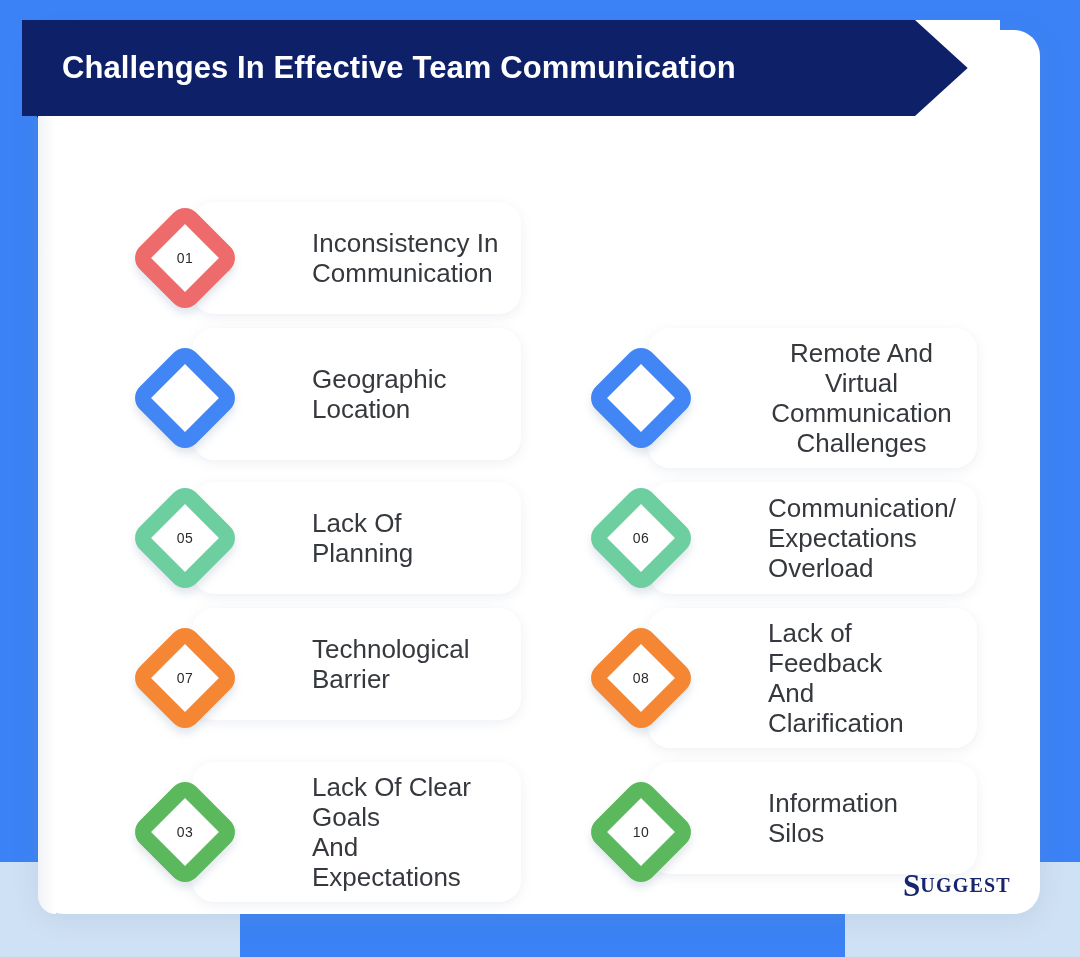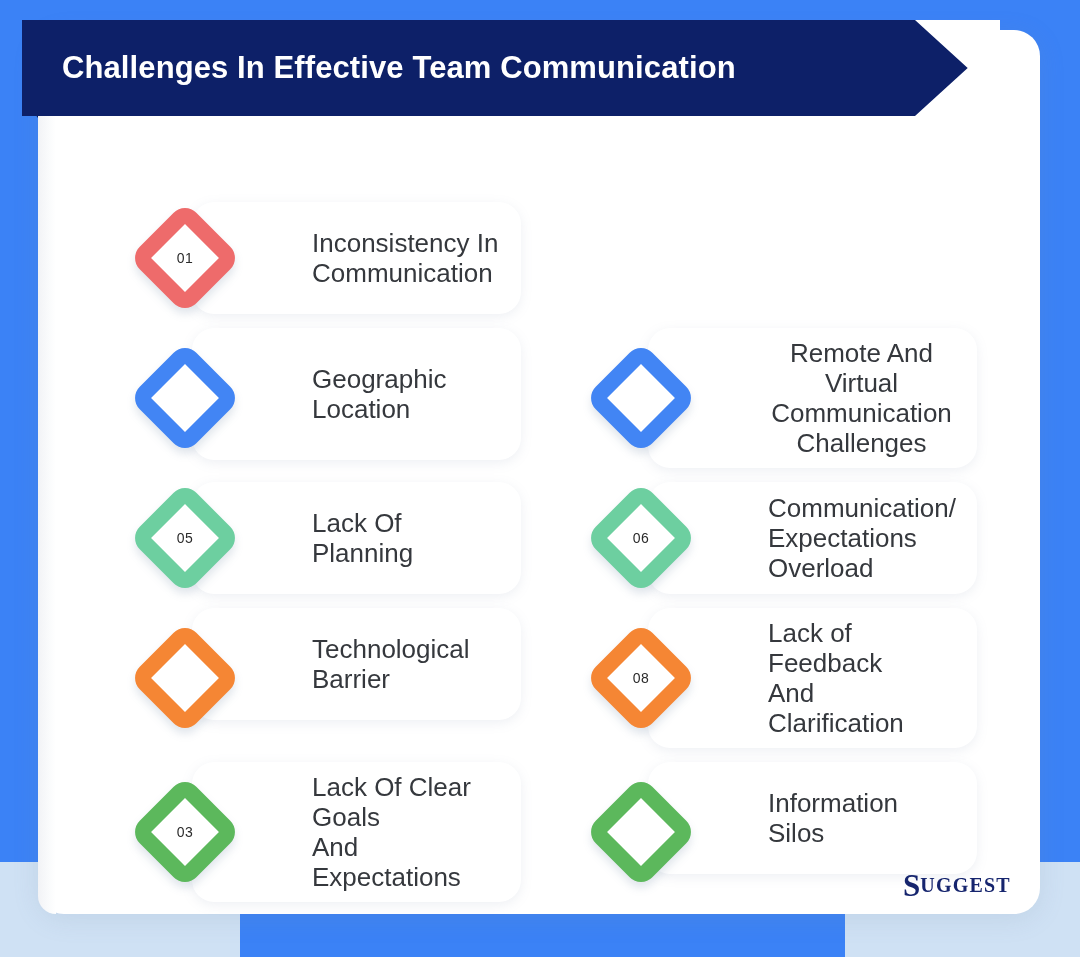--- a/index.html
+++ b/index.html
@@ -300,20 +300,21 @@
         <div class="diamond-num" style="color: rgb(43, 43, 43);">06</div>
       </div>
     </div>
 
     <div class="grid-row">
       <div class="item">
         <div class="item-card">
           <span class="item-label" style="color: rgb(53, 56, 61);">Technological Barrier</span>
         </div>
         <div class="diamond" style="border-color: rgb(245, 134, 52);"></div>
+        <div class="diamond-num" style="color: rgb(43, 43, 43);">07</div>
       </div>
       <div class="item">
         <div class="item-card">
           <span class="item-label" style="color: rgb(53, 56, 61);">Lack of Feedback
 And Clarification</span>
         </div>
         <div class="diamond" style="border-color: rgb(245, 134, 52);"></div>
         <div class="diamond-num" style="color: rgb(43, 43, 43);">08</div>
       </div>
     </div>
@@ -325,20 +326,21 @@
 And Expectations</span>
         </div>
         <div class="diamond" style="border-color: rgb(92, 184, 92);"></div>
         <div class="diamond-num" style="color: rgb(43, 43, 43);">03</div>
       </div>
       <div class="item">
         <div class="item-card">
           <span class="item-label" style="color: rgb(53, 56, 61);">Information Silos</span>
         </div>
         <div class="diamond" style="border-color: rgb(92, 184, 92);"></div>
+        <div class="diamond-num" style="color: rgb(43, 43, 43);">10</div>
       </div>
     </div>
 
   </div>
 
   <div id="logo" style="color: rgb(22, 37, 110);">
     <div id="logo-line2">
       <span class="logo-cap">S</span><span class="logo-rest">UGGEST</span>
     </div>
   </div>

